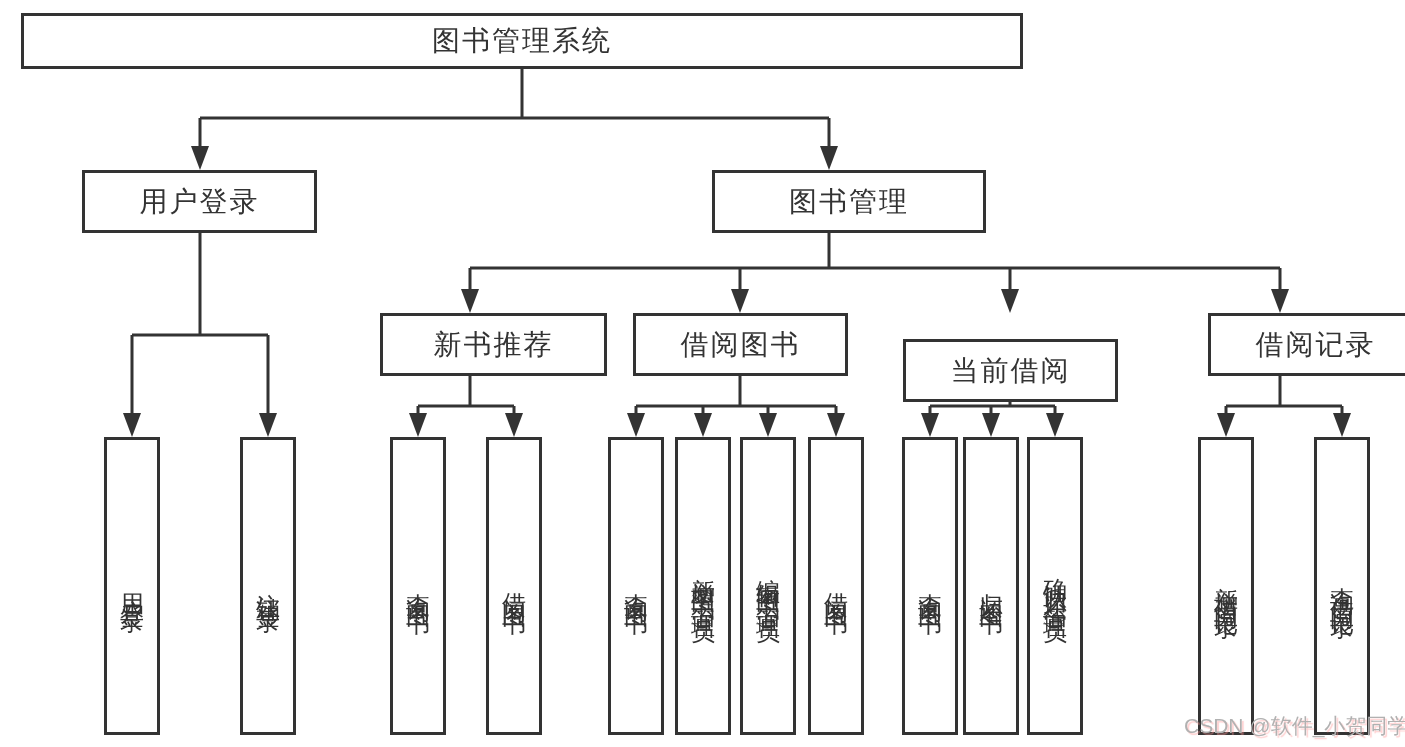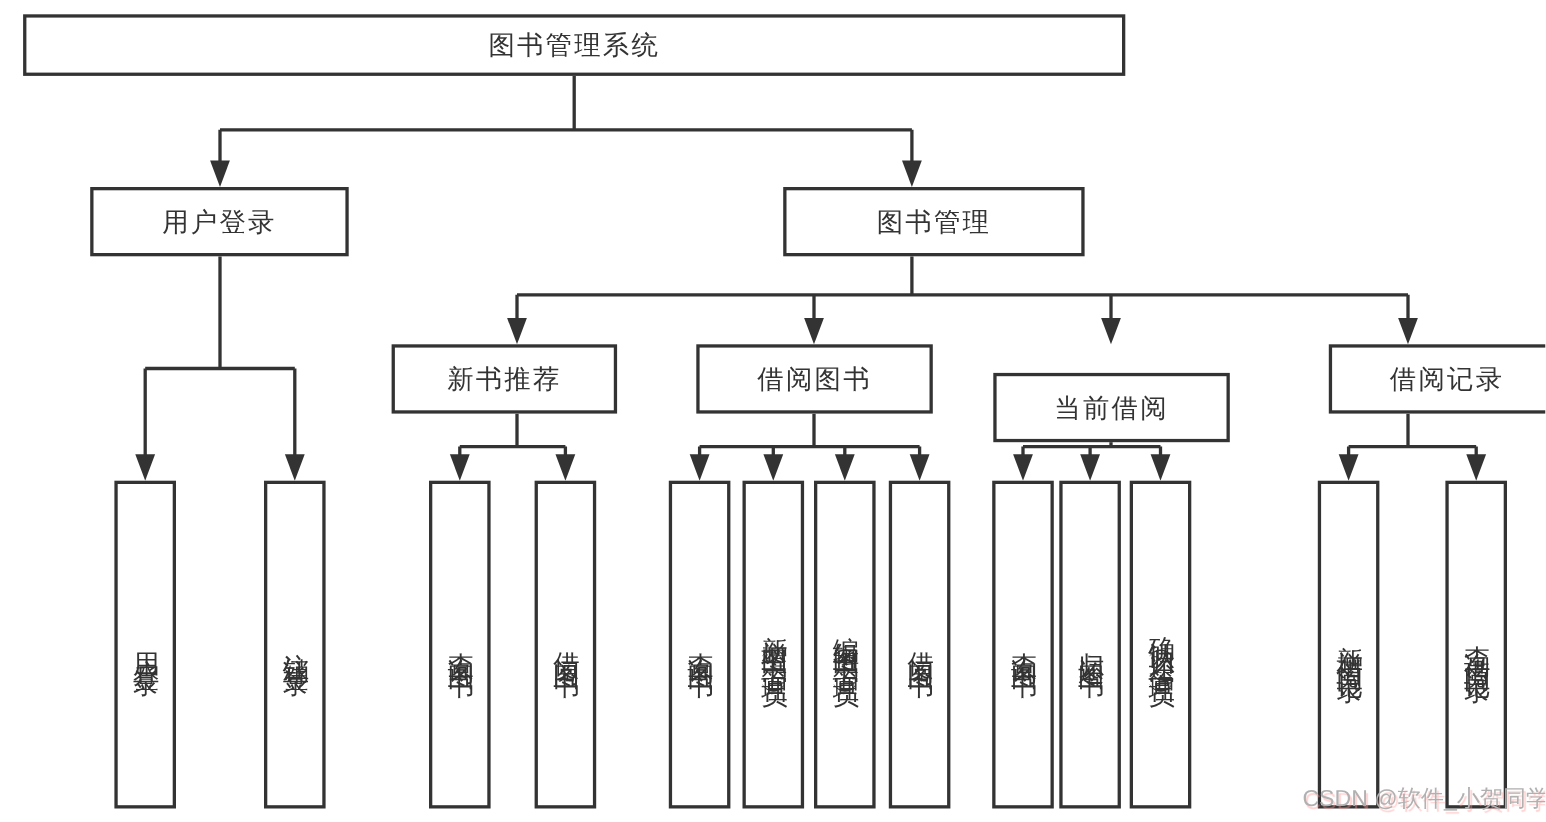--- a/index.html
+++ b/index.html
@@ -25,28 +25,28 @@
   }
   .connectors polygon{
     fill:var(--line);stroke:none;
   }
   .hbox{
     position:absolute;z-index:1;
     box-sizing:border-box;
     border:3px solid var(--border);
     background:#fff;
     display:flex;align-items:center;justify-content:center;
-    font-size:24px;color:var(--text);
+    font-size:28px;color:var(--text);
     letter-spacing:2px;
     white-space:nowrap;
   }
   .node-root{left:21px;top:13px;width:1002px;height:56px;}
   .node-user-login{left:82px;top:170px;width:235px;height:63px;}
   .node-book-management{left:712px;top:170px;width:274px;height:63px;}
-  .node-new-book-recommend{left:356px;top:313px;width:205px;height:63px;}
+  .node-new-book-recommend{left:380px;top:313px;width:227px;height:63px;}
   .node-book-borrow{left:633px;top:313px;width:215px;height:63px;}
   .node-current-borrow{left:903px;top:313px;width:215px;height:63px;margin-top:26px;}
   .node-borrow-records{left:1208px;top:313px;width:215px;height:63px;}
   .leaf{
     position:absolute;z-index:1;
     top:437px;width:56px;height:298px;
     box-sizing:border-box;
     border:3px solid var(--border);
     background:#fff;
     writing-mode:vertical-rl;

